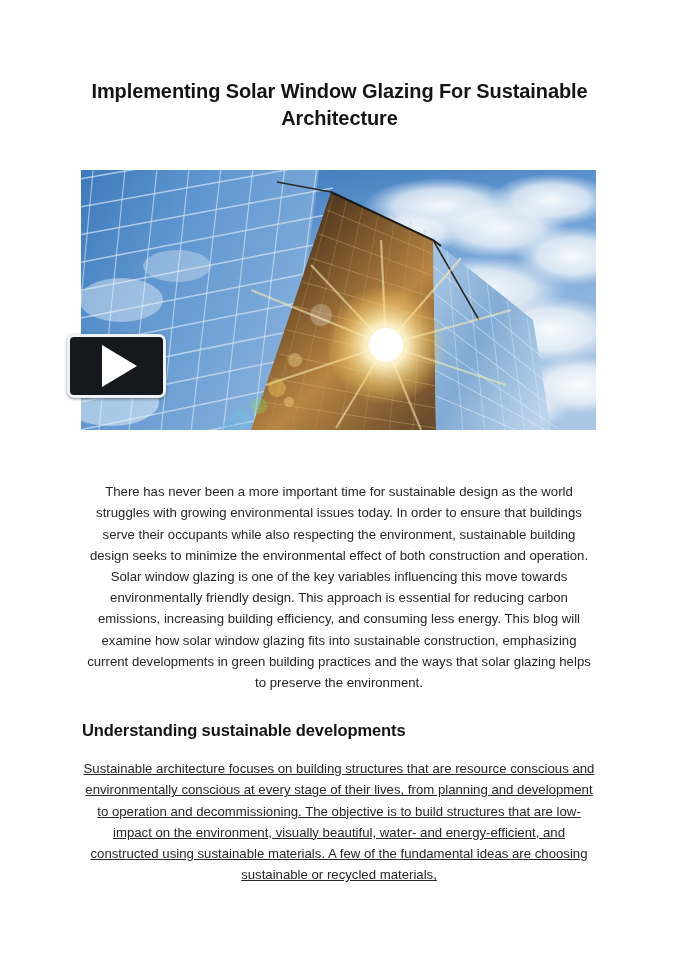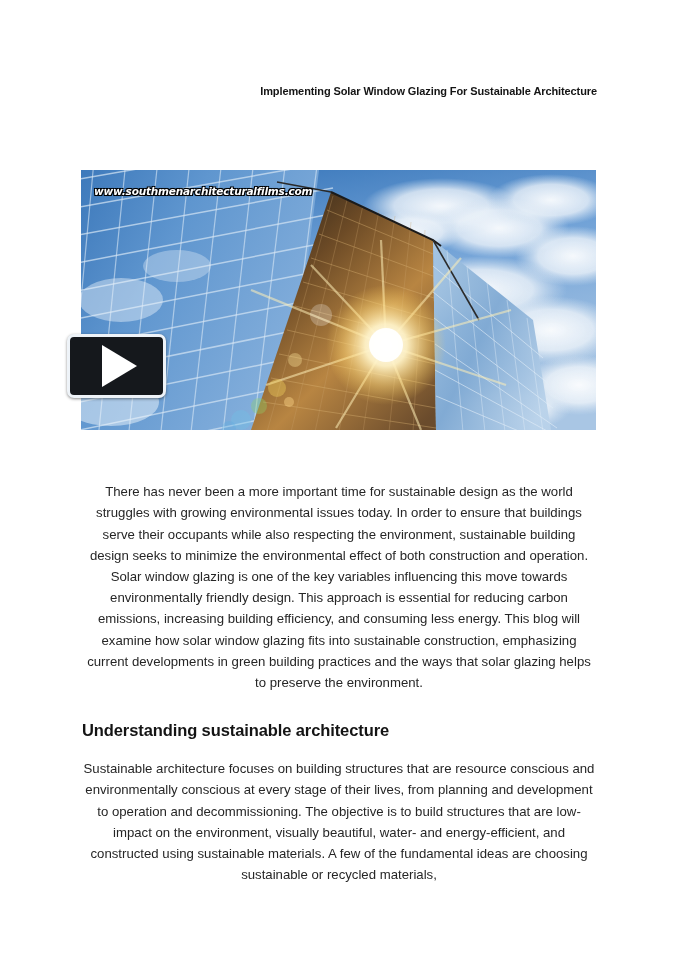--- a/index.html
+++ b/index.html
@@ -22,22 +22,22 @@
     background: #ffffff;
     box-sizing: border-box;
   }
 
   
   .doc-title {
     position: absolute;
     left: 82px;
     top: 78px;
     width: 515px;
-    text-align: right;
-    font-size: 11px;
+    text-align: center;
+    font-size: 20px;
     font-weight: bold;
     line-height: 27px;
     letter-spacing: -0.1px;
     color: #141414;
   }
 
   
   .video-block {
     position: absolute;
     left: 81px;
@@ -109,21 +109,21 @@
   .body-text {
     position: absolute;
     left: 82px;
     width: 514px;
     font-size: 13.2px;
     line-height: 21.2px;
     color: #262626;
     text-align: center;
   }
   .para-1 { top: 468px; }
-  .para-2 { top: 745px; }
+  .para-2 { top: 745px; text-decoration: underline; }
 
   .section-heading {
     position: absolute;
     left: 82px;
     top: 705px;
     width: 514px;
     font-size: 16.5px;
     font-weight: bold;
     line-height: 22px;
     letter-spacing: -0.1px;
@@ -291,27 +291,26 @@
             <circle cx="214" cy="190" r="7" fill="#ffe9a0" opacity="0.5"></circle>
             <circle cx="196" cy="218" r="9" fill="#f4d35e" opacity="0.55"></circle>
             <circle cx="178" cy="236" r="8" fill="#8fd36a" opacity="0.5"></circle>
             <circle cx="160" cy="250" r="10" fill="#6fc2e8" opacity="0.5"></circle>
             <circle cx="208" cy="232" r="5" fill="#ffd98a" opacity="0.6"></circle>
             <circle cx="148" cy="258" r="7" fill="#5ab0e0" opacity="0.45"></circle>
           </g>
         </g>
       </svg>
 
-      <div class="watermark">www.southmenarchitecturalfilms.com</div>
     </div>
 
     <div class="play-button">
       <div class="play-triangle"></div>
     </div>
   </div>
 
   <p class="body-text para-1">There has never been a more important time for sustainable design as the world struggles with growing environmental issues today. In order to ensure that buildings serve their occupants while also respecting the environment, sustainable building design seeks to minimize the environmental effect of both construction and operation. Solar window glazing is one of the key variables influencing this move towards environmentally friendly design. This approach is essential for reducing carbon emissions, increasing building efficiency, and consuming less energy. This blog will examine how solar window glazing fits into sustainable construction, emphasizing current developments in green building practices and the ways that solar glazing helps to preserve the environment.</p>
 
-  <h2 class="section-heading">Understanding sustainable architecture</h2>
+  <h2 class="section-heading">Understanding sustainable developments</h2>
 
   <p class="body-text para-2">Sustainable architecture focuses on building structures that are resource conscious and environmentally conscious at every stage of their lives, from planning and development to operation and decommissioning. The objective is to build structures that are low-impact on the environment, visually beautiful, water- and energy-efficient, and constructed using sustainable materials. A few of the fundamental ideas are choosing sustainable or recycled materials,</p>
 
 </div>
 
 </body></html>

